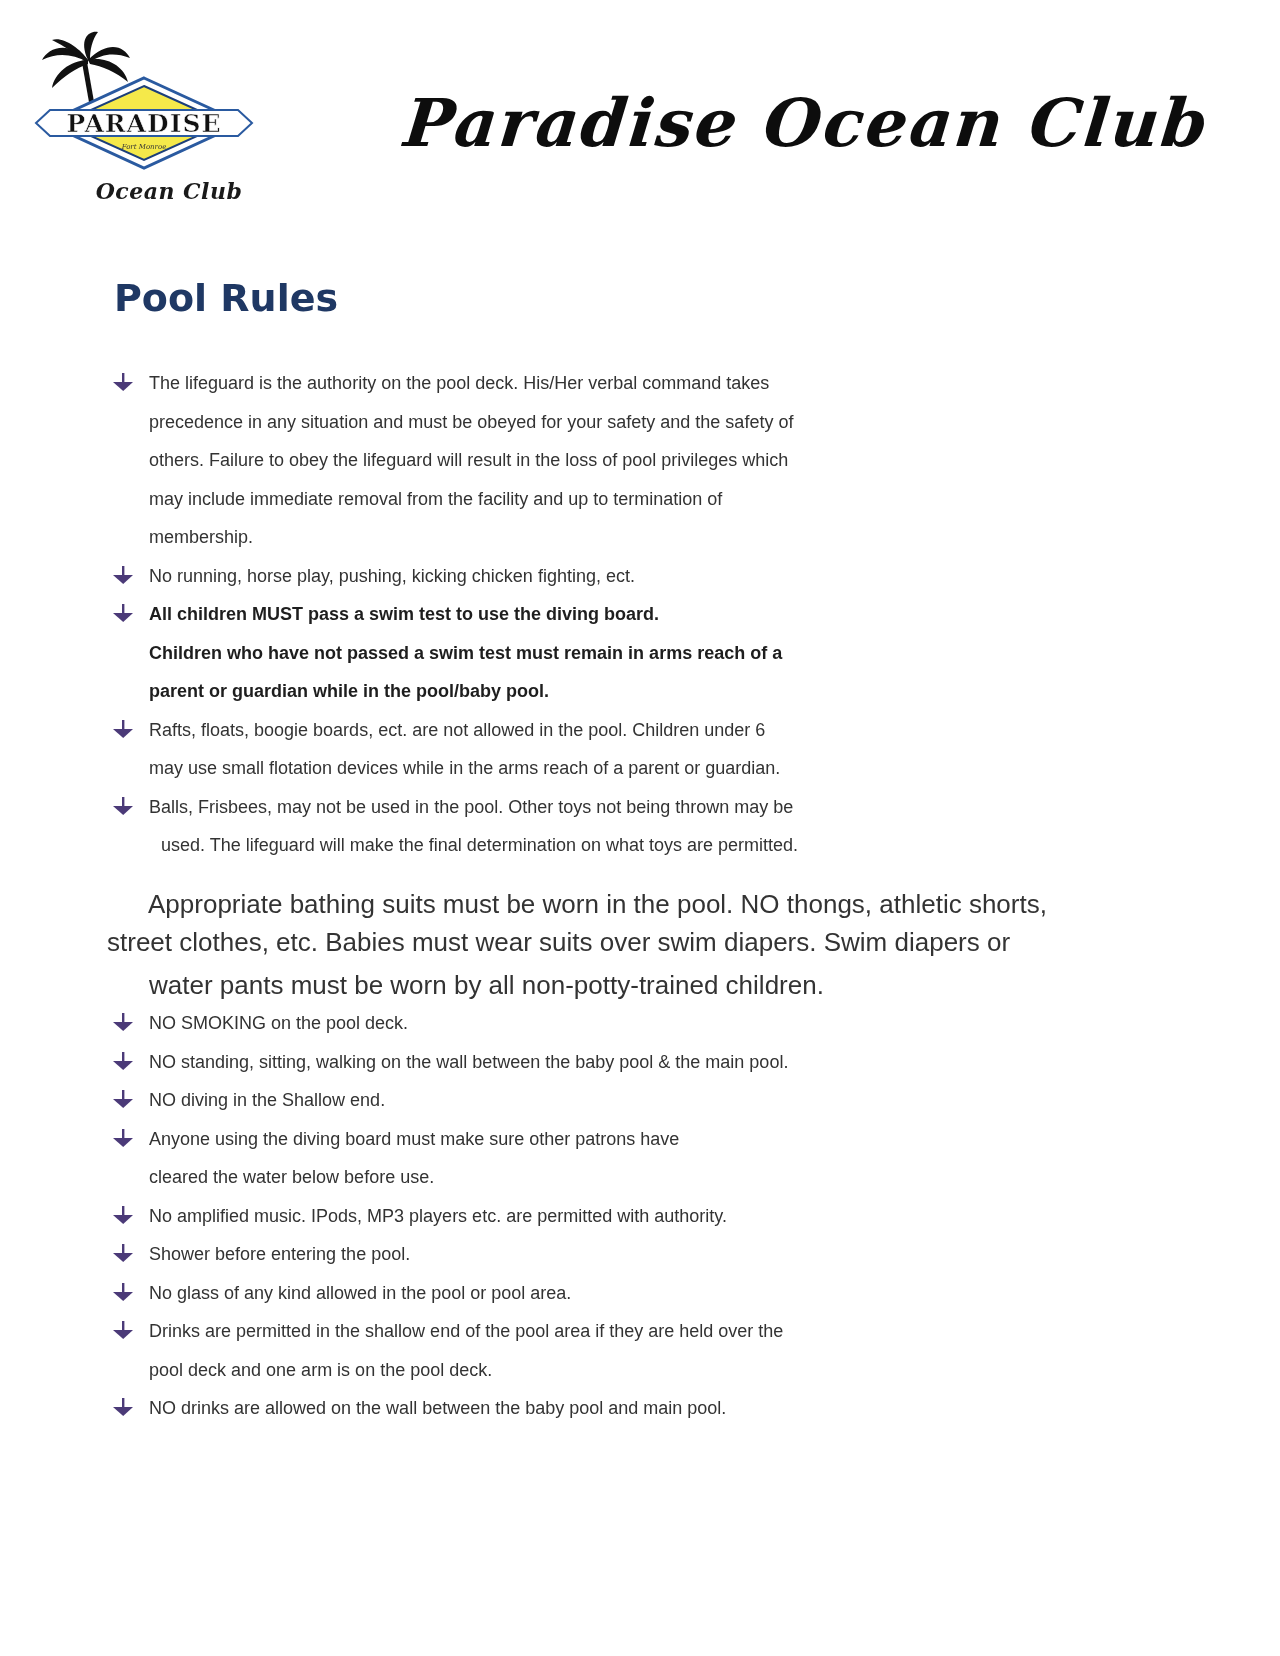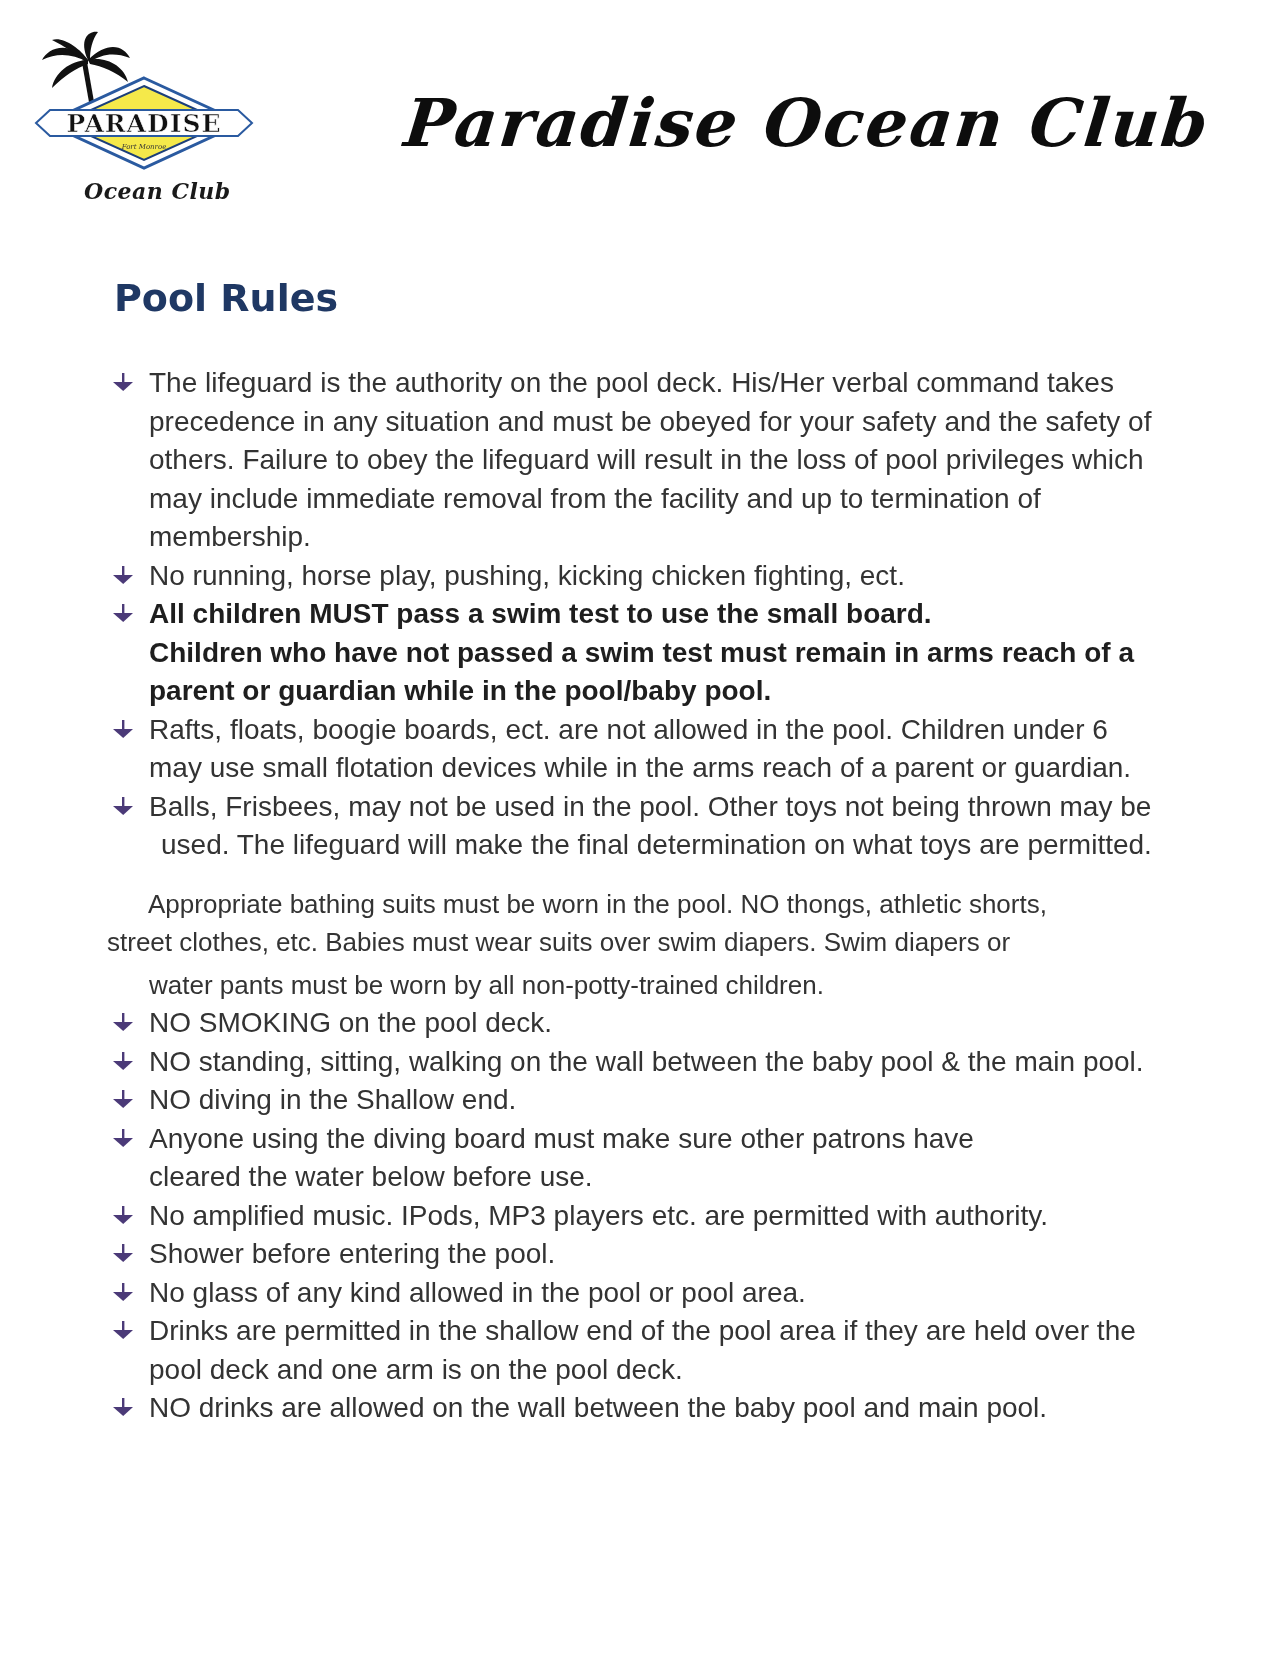--- a/index.html
+++ b/index.html
@@ -2,35 +2,35 @@
 <html><head>
 <meta charset="utf-8">
 <style>
   html, body { margin: 0; padding: 0; background: #ffffff; }
   body { width: 1280px; height: 1656px; position: relative; overflow: hidden;
          font-family: "Liberation Sans", sans-serif; color: #333333; }
 
   
   .logo { position: absolute; left: 28px; top: 30px; width: 232px; height: 185px; }
   .logo svg { display: block; }
-  .logo-sub { position: absolute; left: 56px; top: 148px; width: 170px; text-align: left;
+  .logo-sub { position: absolute; left: 56px; top: 148px; width: 170px; text-align: center;
               font-family: "DejaVu Serif", serif; font-style: italic; font-weight: bold;
               font-size: 22px; color: #1a1a1a; letter-spacing: 0.5px; }
   .script-title { position: absolute; left: 405px; top: 84px;
                   font-family: "DejaVu Serif", serif; font-style: italic; font-weight: bold;
                   font-size: 66px; color: #0d0d0d; letter-spacing: 2px; transform: skewX(-6deg);
                   white-space: nowrap; }
 
   
   .section-title { position: absolute; left: 74px; top: 276px; font-family: "DejaVu Sans", sans-serif;
                    font-weight: bold; font-size: 38px; color: #1f3864; letter-spacing: 0px; margin-left: 40px; }
 
   
   .rules { position: absolute; left: 112px; top: 364px; width: 1110px; }
-  .rule { position: relative; padding-left: 37px; font-size: 28px; line-height: 38.5px;
+  .rule { position: relative; padding-left: 37px; font-size: 18px; line-height: 38.5px;
           color: #333333; }
   .rule .bullet { position: absolute; left: 0; top: 8px; width: 22px; height: 22px; }
   .rule.bold .rule-text { font-weight: bold; color: #1e1e1e; }
   .rule .rule-line { display: block; white-space: nowrap; }
   .rule .rule-line.indent { padding-left: 12px; }
 
   .para { position: relative; font-size: 26px; line-height: 38.5px; color: #333333; margin-top: 20px; margin-bottom: 0; }
   .para .line { display: block; white-space: nowrap; }
   .para .l1 { padding-left: 36px; }
   .para .l2 { margin-left: -5px; }
@@ -91,21 +91,21 @@
       <span class="rule-line">No running, horse play, pushing, kicking chicken fighting, ect.</span>
     </span>
   </div>
 
   <div class="rule bold">
     <svg class="bullet" viewBox="0 0 22 22">
       <rect x="10" y="1" width="2.4" height="14" fill="#4b3a78"></rect>
       <path d="M1 10 L21 10 L11.2 19 Z" fill="#4b3a78"></path>
     </svg>
     <span class="rule-text">
-      <span class="rule-line">All children MUST pass a swim test to use the small board.</span>
+      <span class="rule-line">All children MUST pass a swim test to use the diving board.</span>
       <span class="rule-line">Children who have not passed a swim test must remain in arms reach of a</span>
       <span class="rule-line">parent or guardian while in the pool/baby pool.</span>
     </span>
   </div>
 
   <div class="rule">
     <svg class="bullet" viewBox="0 0 22 22">
       <rect x="10" y="1" width="2.4" height="14" fill="#4b3a78"></rect>
       <path d="M1 10 L21 10 L11.2 19 Z" fill="#4b3a78"></path>
     </svg>

